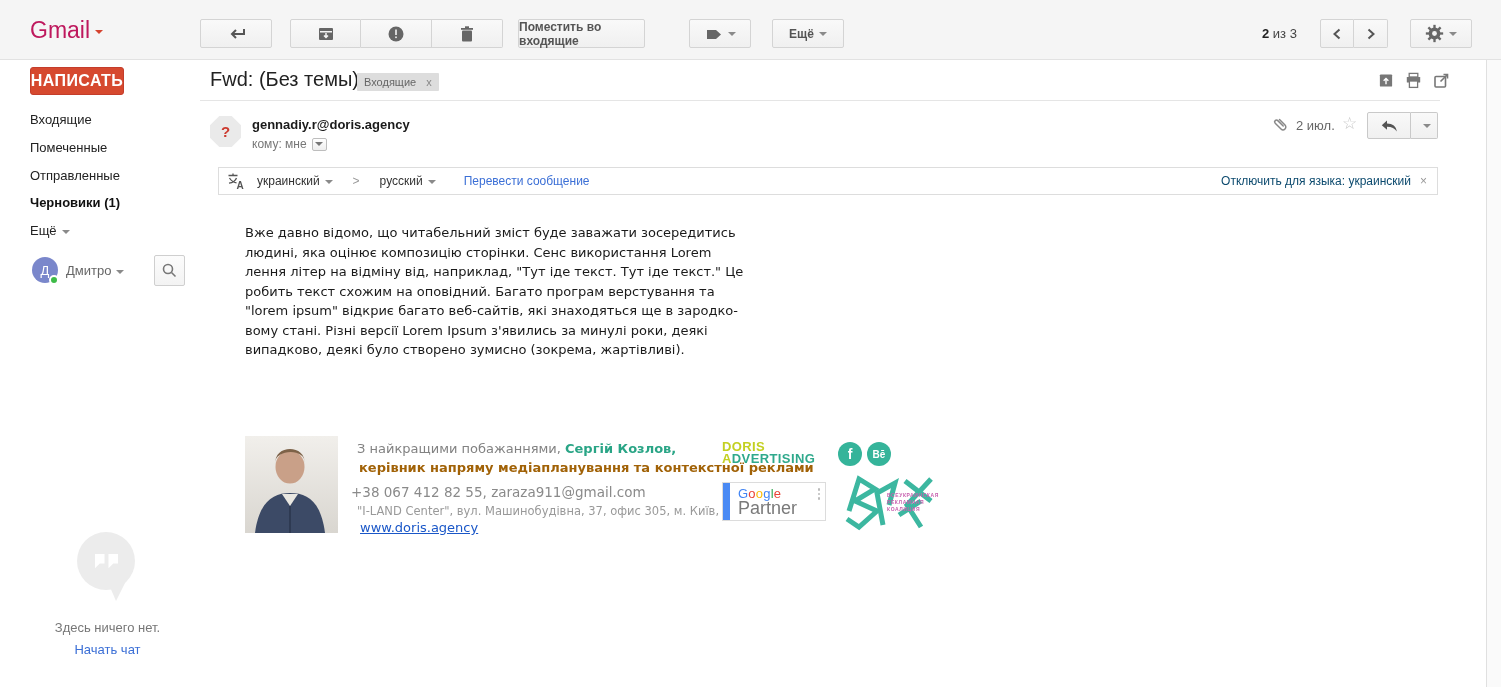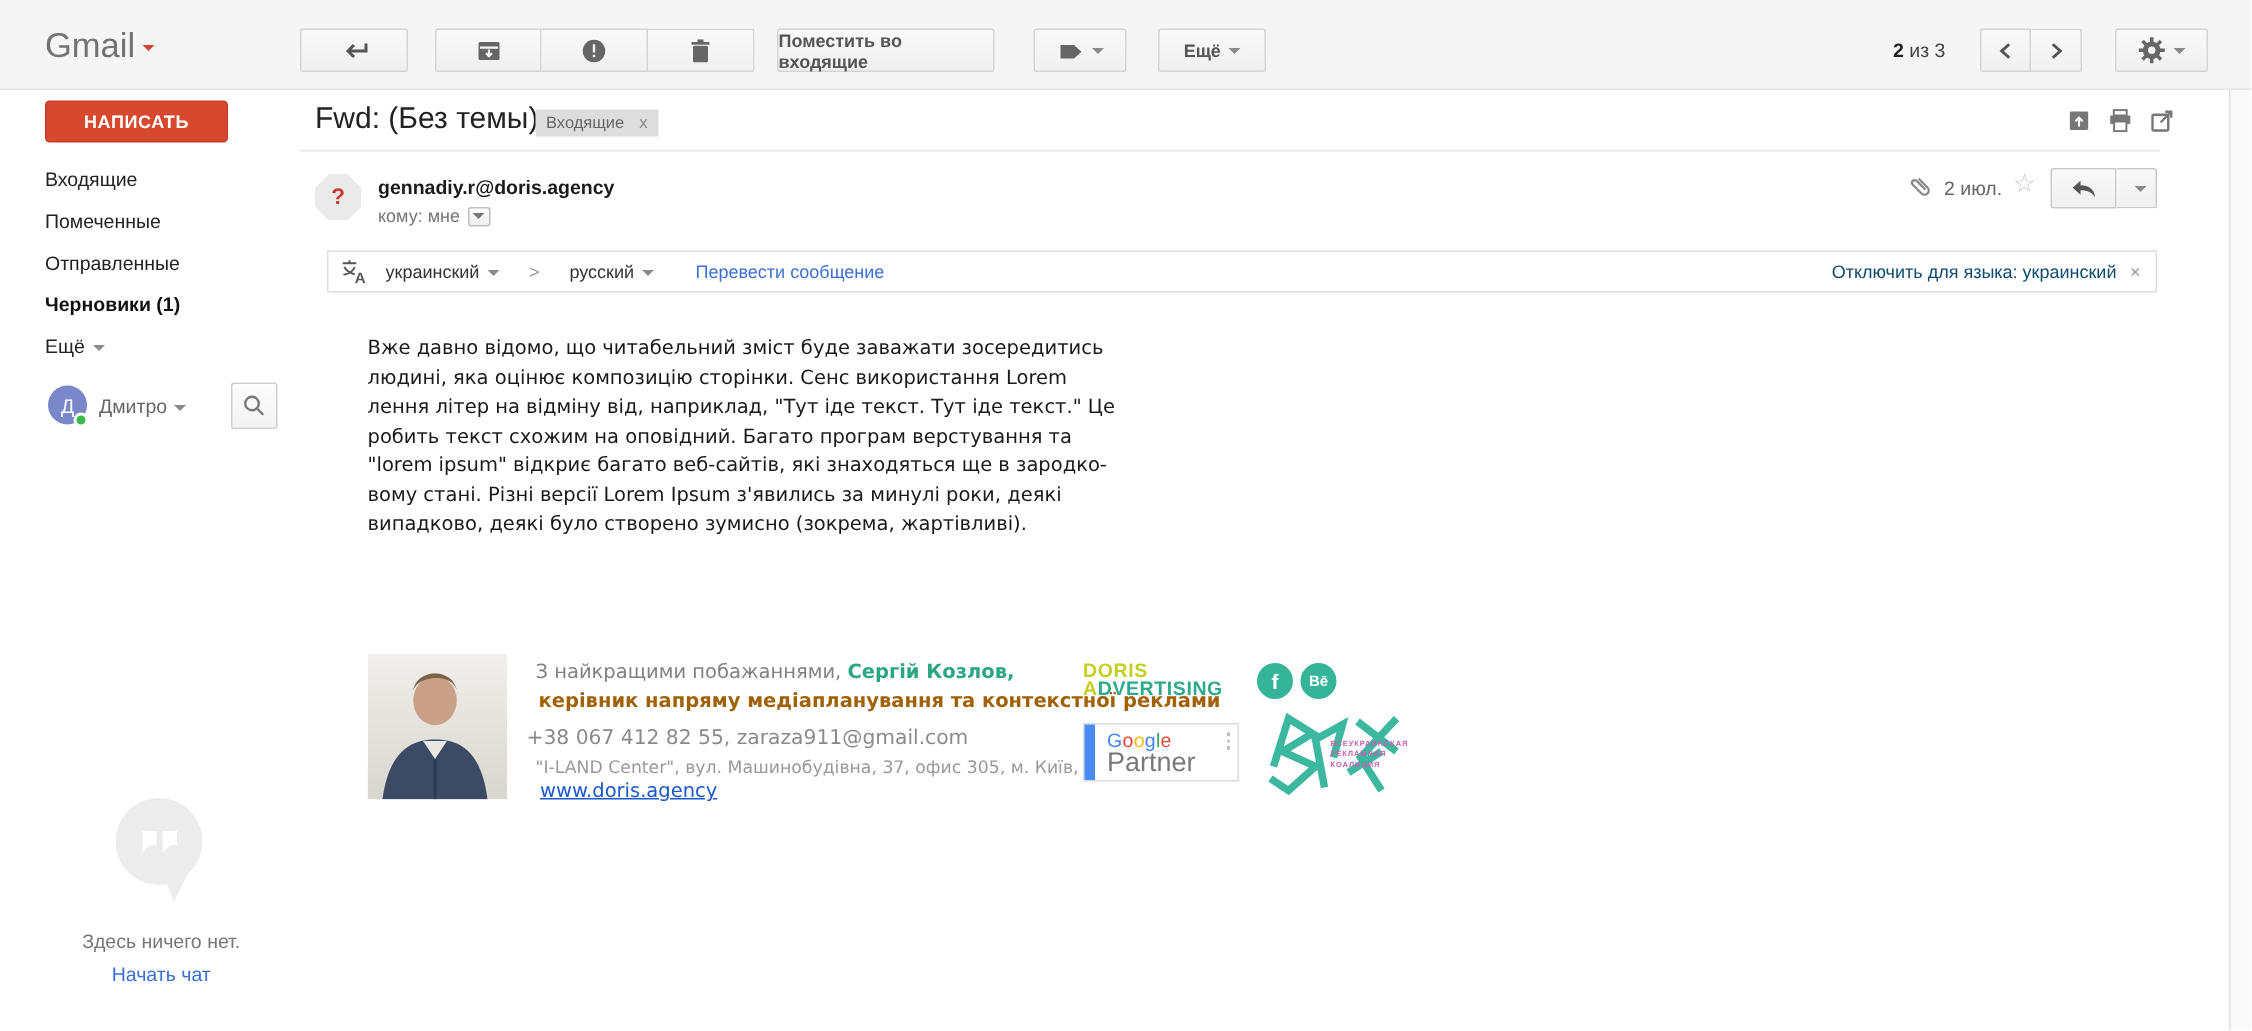--- a/index.html
+++ b/index.html
@@ -7,43 +7,43 @@
   body {
     width:1501px; height:687px; background:#fff;
     font-family:"Liberation Sans", sans-serif; overflow:hidden;
     -webkit-font-smoothing: antialiased;
   }
   .app { position:relative; width:1501px; height:687px; }
 
   
   .topbar { position:absolute; left:0; top:0; width:1501px; height:60px;
             background:#f5f5f5; border-bottom:1px solid #e2e2e2; }
-  .gmail-logo { position:absolute; left:30px; top:17px; font-size:23px; color:#737373; cursor:pointer; }
+  .gmail-logo { position:absolute; left:30px; top:17px; font-size:23px; color:#be185d; cursor:pointer; }
   .car { display:inline-block; width:0; height:0; border-left:4px solid transparent;
          border-right:4px solid transparent; border-top:4px solid #8a8a8a;
          margin-left:5px; vertical-align:middle; }
   .gmail-logo .car { border-top-color:#d5432f; }
   .tbtn { position:absolute; top:19px; height:29px; display:flex; align-items:center;
           justify-content:center; background:linear-gradient(#f9f9f9,#f0f0f0);
           border:1px solid #d4d4d4; border-radius:2px; color:#555;
           font-size:12px; font-weight:bold; cursor:pointer; }
   .tgroup { position:absolute; top:19px; display:flex; }
   .tgroup .cell { width:71px; height:29px; display:flex; align-items:center; justify-content:center;
           background:linear-gradient(#f9f9f9,#f0f0f0); border:1px solid #d4d4d4; cursor:pointer; }
   .tgroup .cell + .cell { border-left:none; }
   .tgroup .cell:first-child { border-radius:2px 0 0 2px; }
   .tgroup .cell:last-child { border-radius:0 2px 2px 0; }
   .pager { position:absolute; left:1262px; top:26px; font-size:13px; color:#444; }
   .pager b { color:#222; }
 
   
   .sidebar { position:absolute; left:0; top:60px; width:200px; height:627px; background:#fff; }
-  .compose-btn { position:absolute; left:30px; top:7px; width:122px; height:28px;
+  .compose-btn { position:absolute; left:30px; top:7px; width:94px; height:28px;
           background:#d6492f; border:1px solid #c43d2b; border-radius:3px; color:#fff;
-          font-size:12px; font-weight:bold; letter-spacing:.4px;
+          font-size:16px; font-weight:bold; letter-spacing:.4px;
           display:flex; align-items:center; justify-content:center; cursor:pointer; }
   .nav-item { position:absolute; left:30px; font-size:13px; color:#222; cursor:pointer; white-space:nowrap; }
   .nav-item.bold { font-weight:bold; color:#111; }
   .chat-avatar { position:absolute; left:32px; top:197px; width:26px; height:26px; border-radius:50%;
           background:#7a87cb; color:#fff; font-size:13px; display:flex; align-items:center;
           justify-content:center; cursor:pointer; }
   .presence-dot { position:absolute; left:49px; top:215px; width:10px; height:10px; border-radius:50%;
           background:#3dbb48; border:2px solid #fff; }
   .chat-name { position:absolute; left:66px; top:203px; font-size:13px; color:#666; cursor:pointer; }
   .chat-search { position:absolute; left:154px; top:195px; width:31px; height:31px;
@@ -163,21 +163,21 @@
       </div>
       <div class="cell">
         <svg width="18" height="18" viewBox="0 0 18 18">
           <rect x="4" y="5.5" width="10" height="11" rx="1" fill="#666"></rect>
           <rect x="3" y="3" width="12" height="1.8" fill="#666"></rect>
           <rect x="7" y="1.3" width="4" height="1.8" fill="#666"></rect>
         </svg>
       </div>
     </div>
 
-    <div class="tbtn" style="left:518px;width:145px;">
+    <div class="tbtn" style="left:518px;width:127px;">
       <span>Поместить во входящие</span>
     </div>
 
     <div class="tbtn" style="left:689px;width:62px;">
       <svg width="18" height="18" viewBox="0 0 18 18">
         <path d="M2 5 h9 l5 4.5 -5 4.5 h-9 z" fill="#666"></path>
       </svg>
       <span class="car"></span>
     </div>
 

